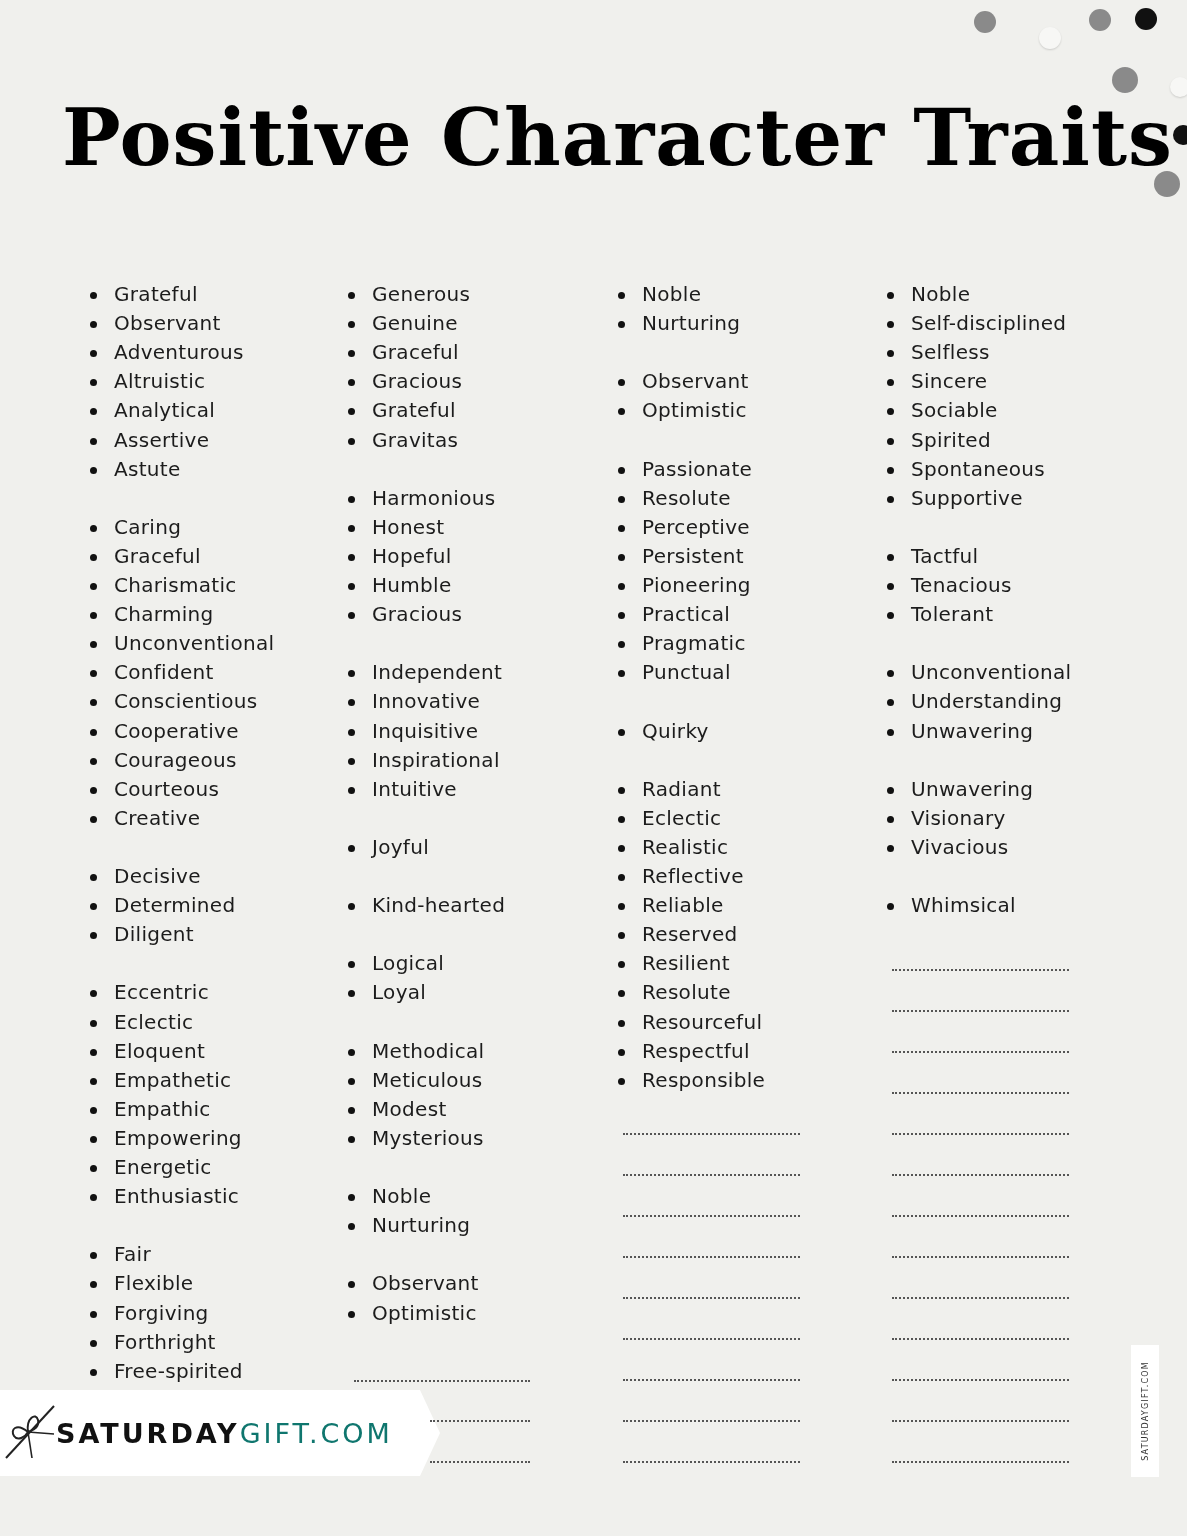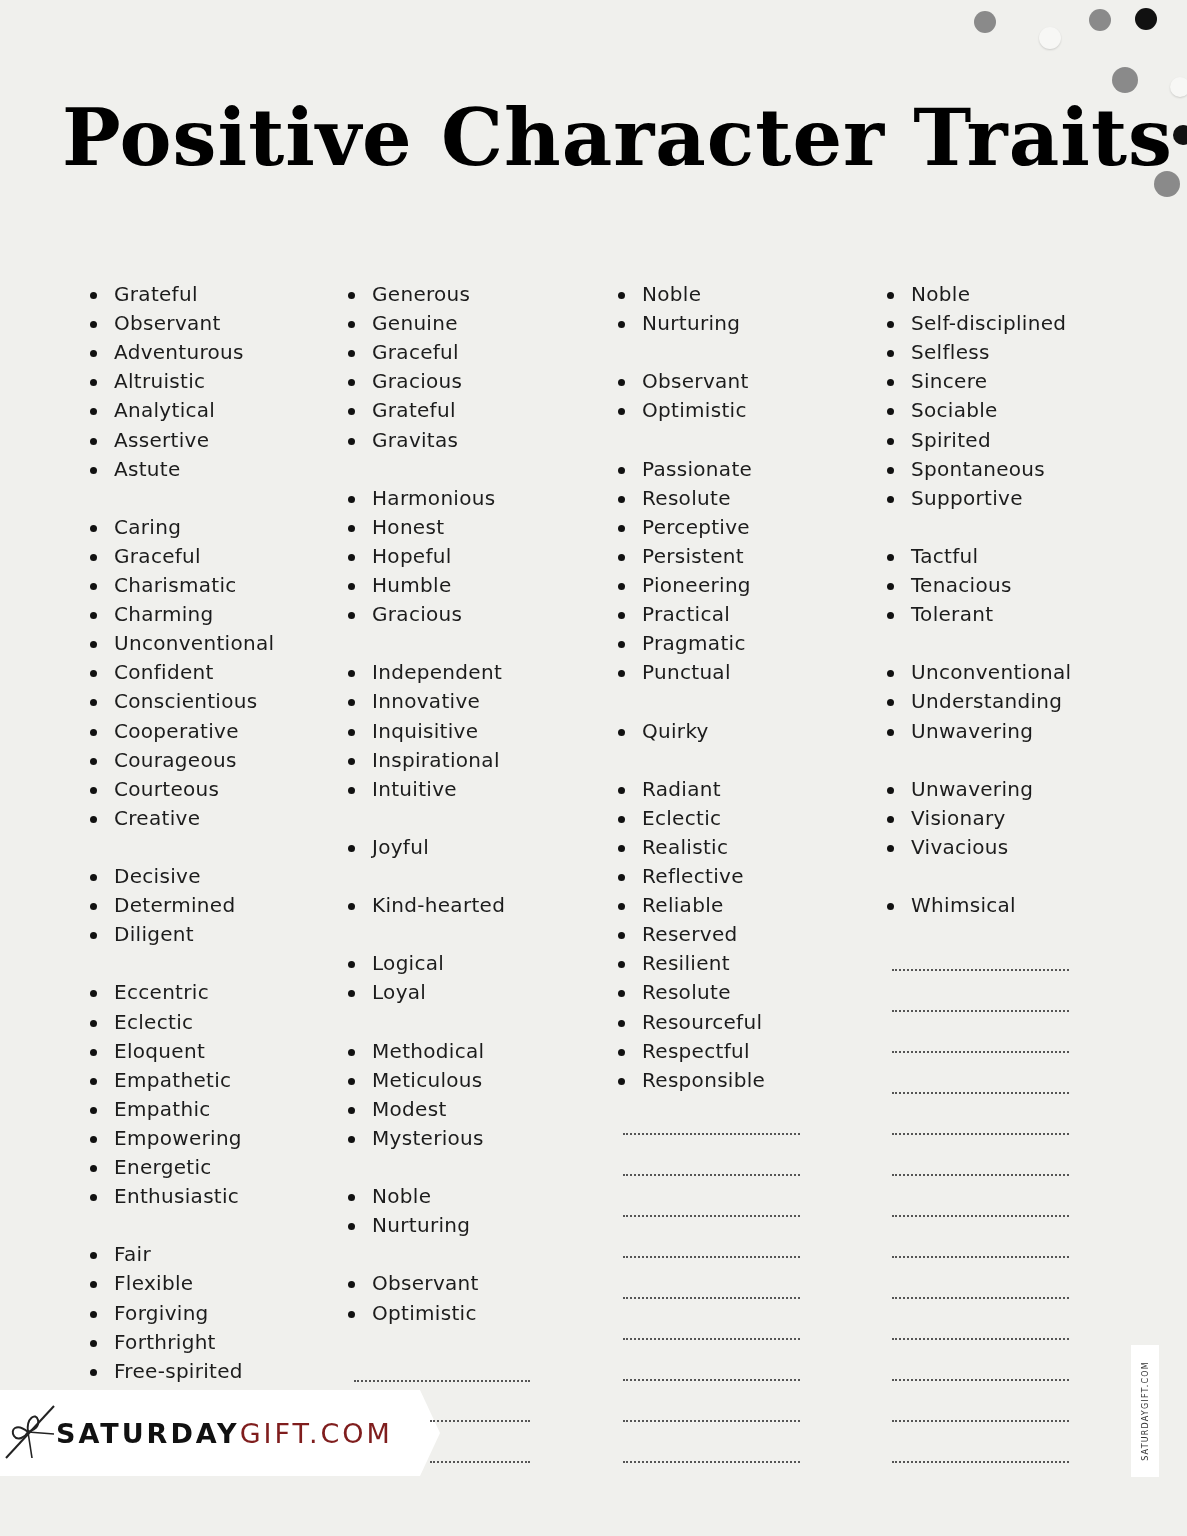--- a/index.html
+++ b/index.html
@@ -8,21 +8,21 @@
   .col { position:absolute; top:280px; }
   .item { position:absolute; left:0; height:29px; line-height:29px; white-space:nowrap; font-size:20px; letter-spacing:0.3px; color:#1c1c1c; }
   .bullet { position:absolute; left:0; top:12px; width:7px; height:7px; border-radius:50%; background:#111; }
   .label { position:absolute; left:24px; top:0; }
   .dots { position:absolute; height:0; border-top:2px dotted #555; }
   .deco { position:absolute; border-radius:50%; }
   .brand { position:absolute; left:0; top:1390px; width:440px; height:86px; background:#fff; clip-path:polygon(0 0, 420px 0, 440px 43px, 420px 86px, 0 86px); }
   .brand-bow { position:absolute; left:4px; top:10px; width:52px; height:60px; }
   .brand-text { position:absolute; left:56px; top:28px; font-size:27px; letter-spacing:3px; white-space:nowrap; }
   .brand-bold { font-weight:bold; color:#111; }
-  .brand-light { color:#7f1d1d;text-align:center; }
+  .brand-light { color:#0f766e;text-align:center; }
   .side-brand { position:absolute; left:1131px; top:1345px; width:28px; height:132px; background:#fff; }
   .side-text { position:absolute; left:14px; top:66px; transform:translate(-50%,-50%) rotate(-90deg); font-size:8px; letter-spacing:1.2px; white-space:nowrap; color:#333; }
 </style>
 </head>
 <body>
 
 <div class="title">Positive Character Traits</div>
 
 <div id="decos">
     <div class="deco" style="left: 974px; top: 11px; width: 22px; height: 22px; background: rgb(138, 138, 138);"></div>

